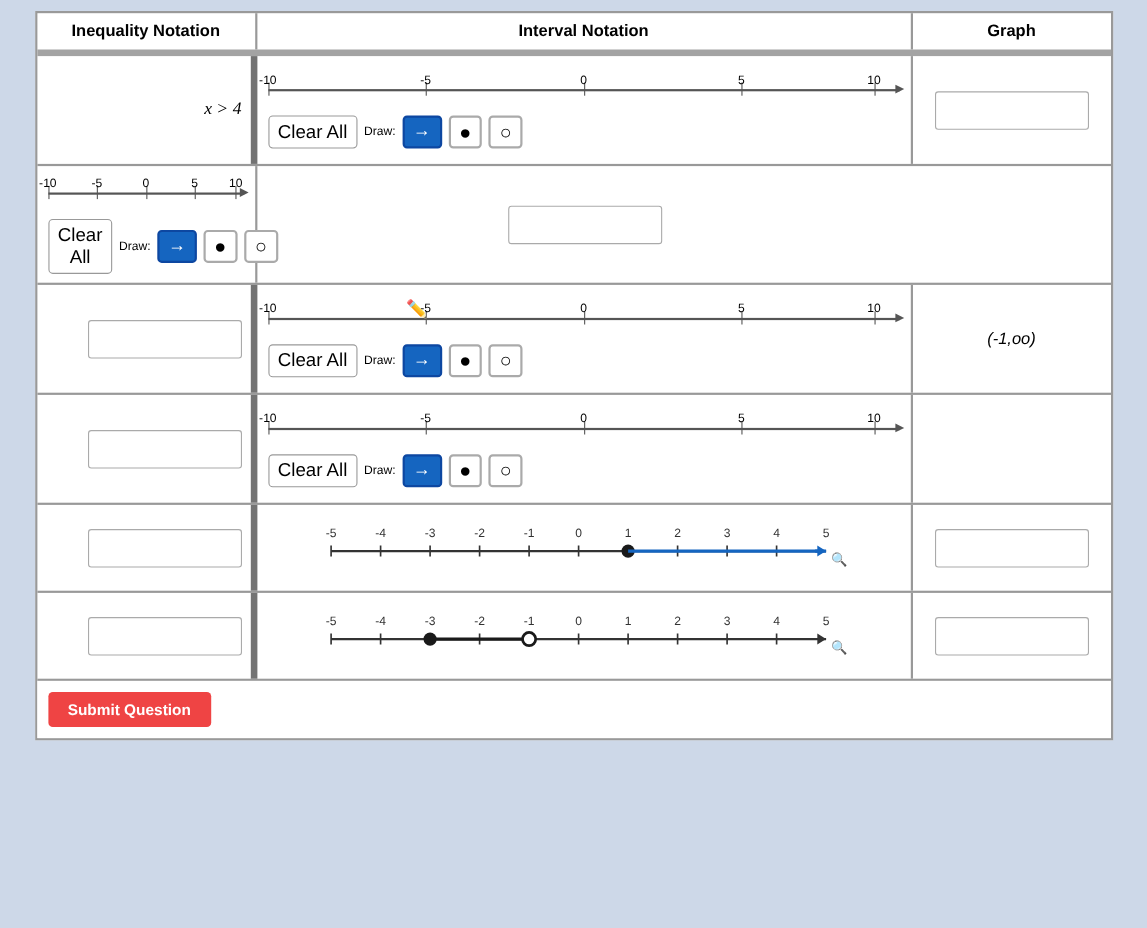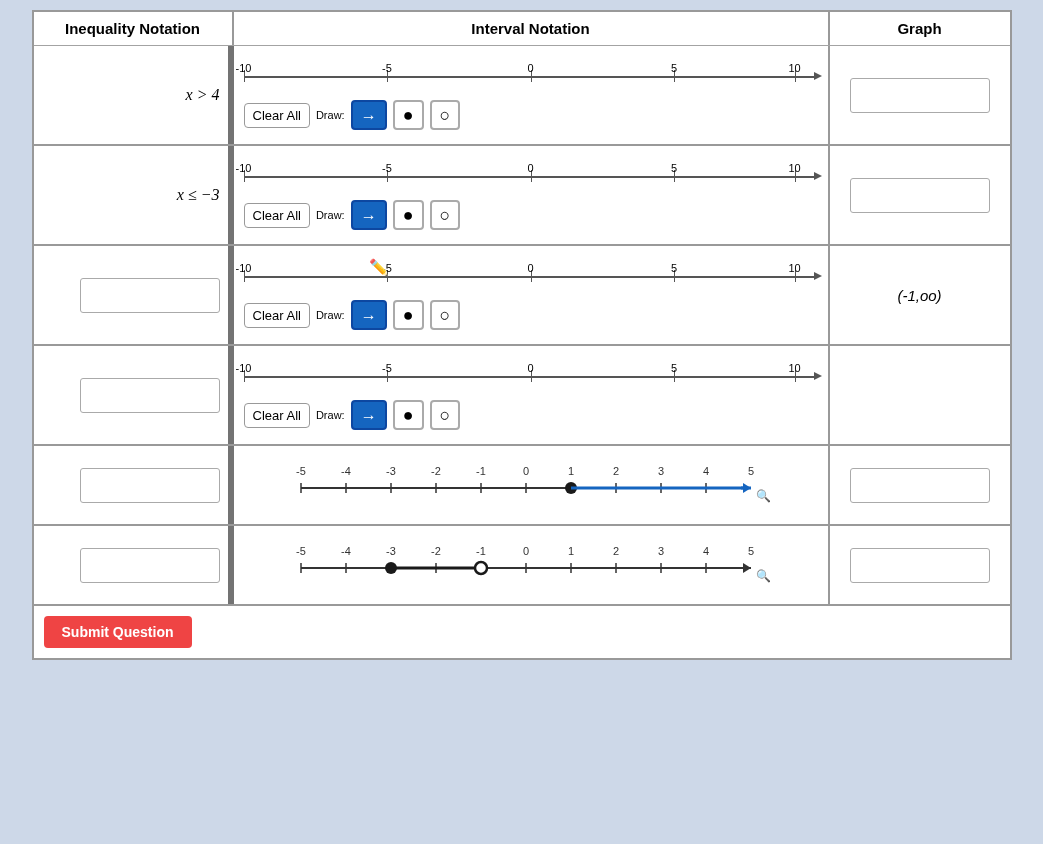--- a/index.html
+++ b/index.html
@@ -14,21 +14,21 @@
     }
     .main-container {
       background: white;
       border: 2px solid #999;
       width: 980px;
     }
     
     .header-row {
       display: grid;
       grid-template-columns: 200px 1fr 180px;
-      border-bottom: 1px solid #a3a3a3;
+      border-bottom: 6px solid #a3a3a3;
     }
     .header-cell {
       padding: 8px 10px;
       font-weight: bold;
       font-size: 15px;
       text-align: center;
       border-right: 2px solid #999;
     }
     .header-cell:last-child { border-right: none; }
 
@@ -86,21 +86,21 @@
       display: flex;
       align-items: center;
       gap: 6px;
     }
     .btn-clear {
       background: white;
       border: 1px solid #999;
       border-radius: 4px;
       padding: 4px 8px;
       cursor: pointer;
-      font-size: 13px;
+      font-size: 17px;
     }
     .draw-label {
       font-size: 11px;
     }
     .draw-btn {
       background: #1565c0;
       border: 2px solid #1565c0;
       border-radius: 4px;
       padding: 3px 6px;
       cursor: pointer;
@@ -232,23 +232,20 @@
         <button class="dot-btn">●</button>
         <button class="circle-btn">○</button>
       </div>
     </div>
     <div class="interval-cell">
       <input type="text" style="">
     </div>
   </div>
 
   <div class="data-row">
-    <div class="ineq-cell">
-      <span style="font-style:italic;font-size:16px;font-family:'Times New Roman',serif;">x ≤ −3</span>
-    </div>
     <div class="graph-cell">
       <div class="nl-container">
         <div class="nl-base"></div>
         <div class="nl-end-arrow"></div>
         <div class="nl-tick" style="left:0%"></div>
         <div class="nl-label" style="left:0%">-10</div>
         <div class="nl-tick" style="left:25%"></div>
         <div class="nl-label" style="left:25%">-5</div>
         <div class="nl-tick" style="left:50%"></div>
         <div class="nl-label" style="left:50%">0</div>

